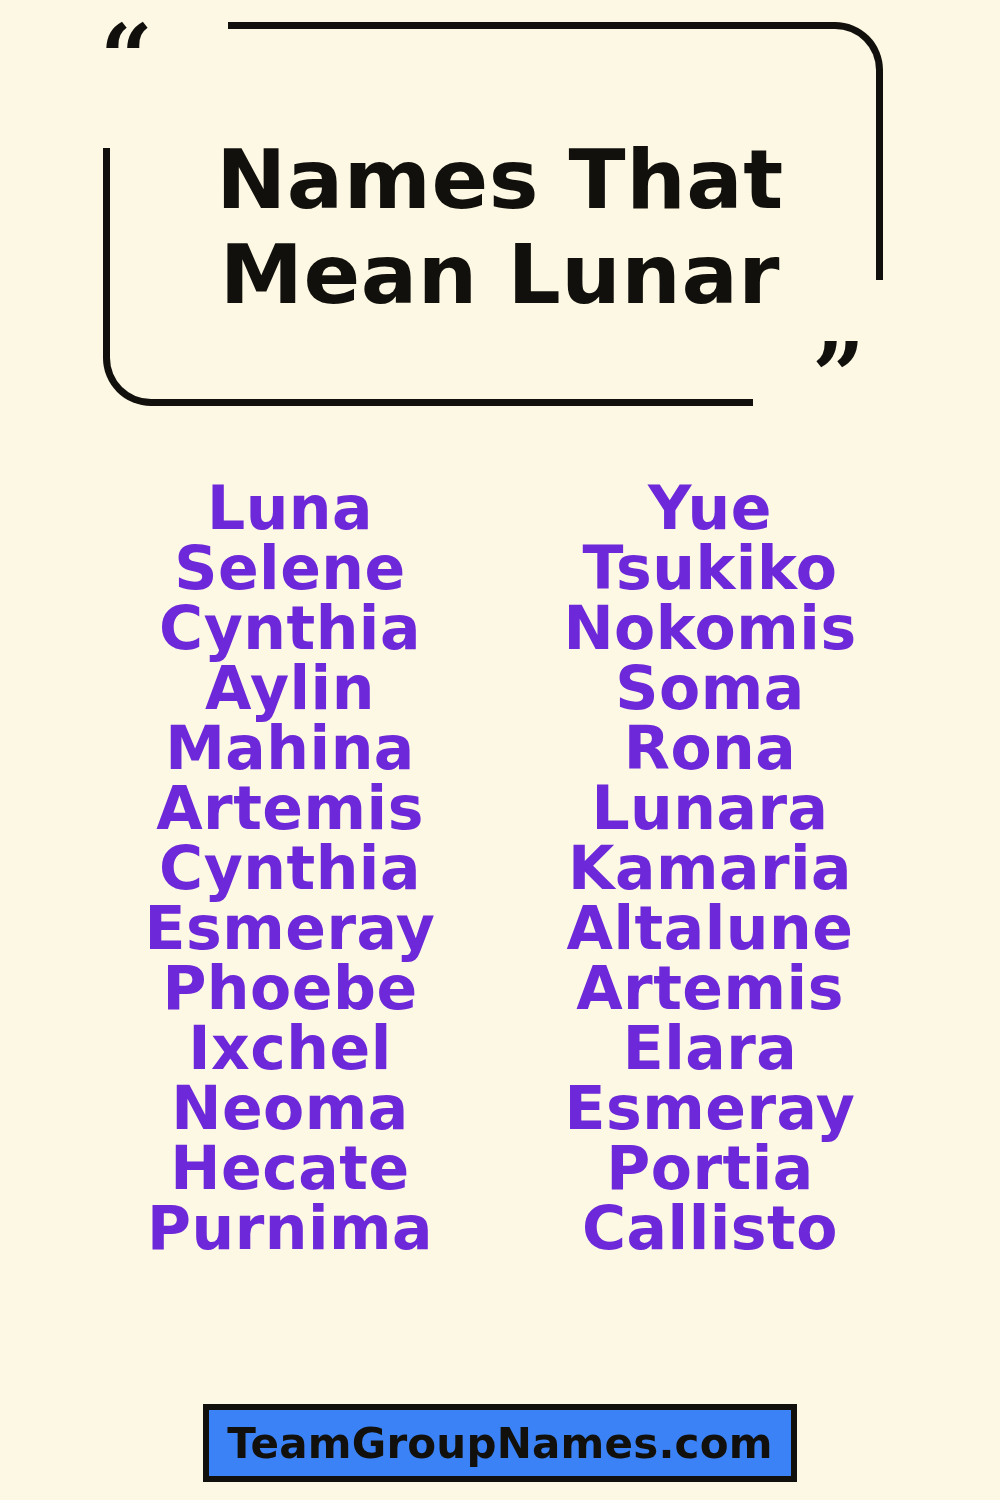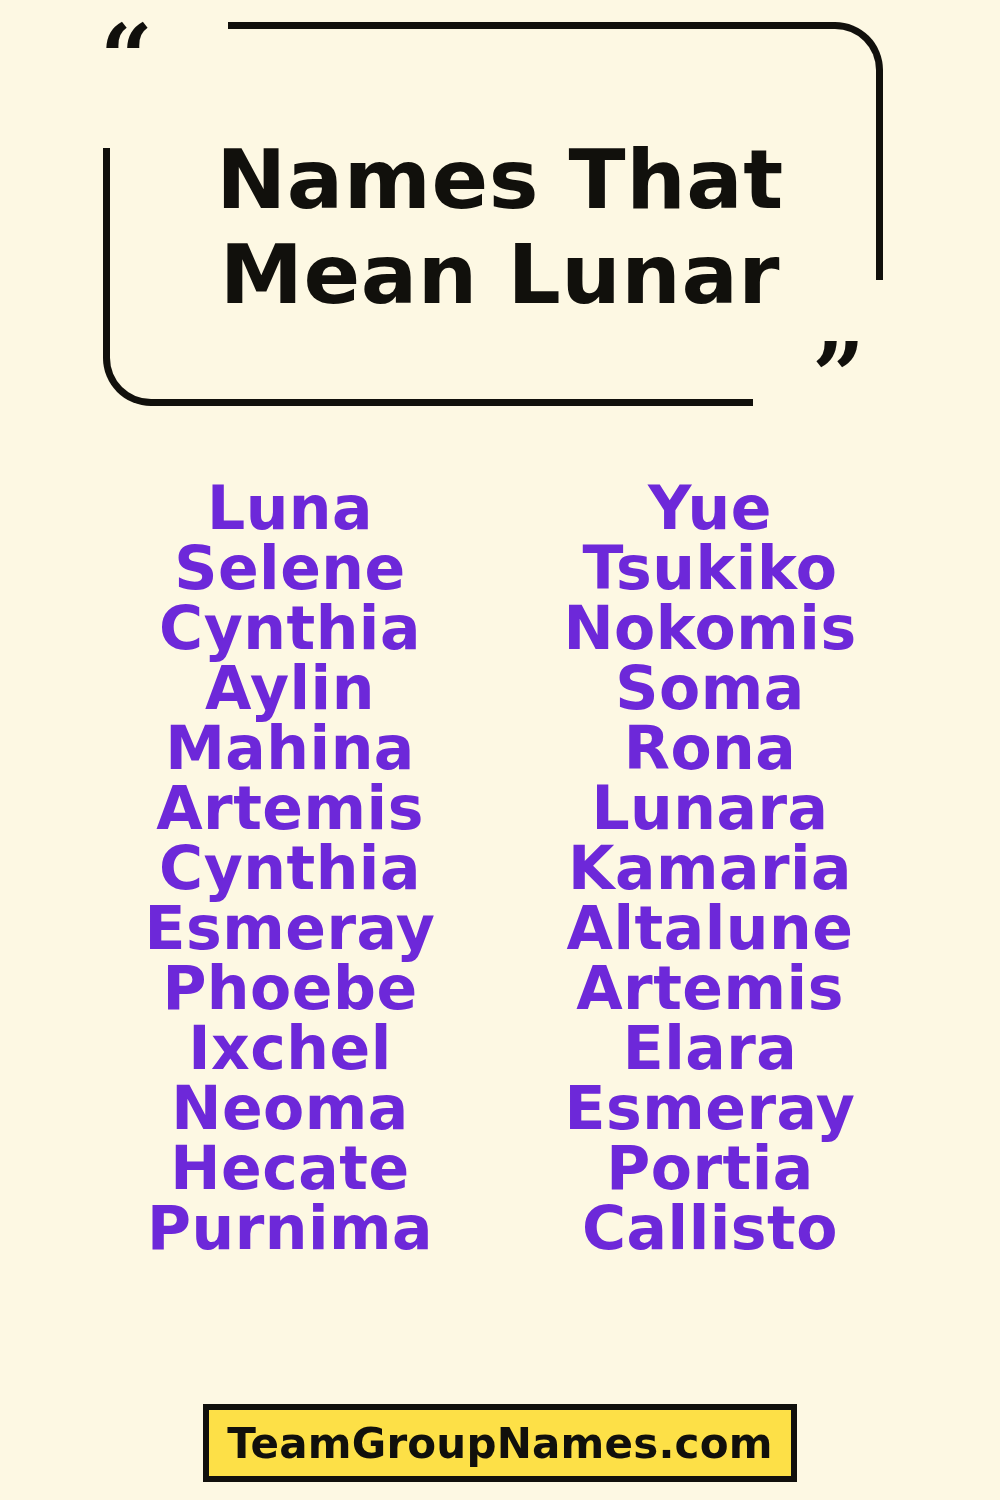--- a/index.html
+++ b/index.html
@@ -117,21 +117,21 @@
     position: absolute;
     left: 203px;
     top: 1404px;
     width: 594px;
     height: 78px;
     border: 6px solid #11100c;
     box-sizing: border-box;
     display: flex;
     align-items: center;
     justify-content: center;
-    background: #fde047;
+    background: #3b82f6;
   }
   .footer-text {
     font-family: "DejaVu Sans", sans-serif;
     font-weight: 700;
     font-size: 42px;
     color: #11100c;
     letter-spacing: 0.2px;
   }
 </style>
 </head>

